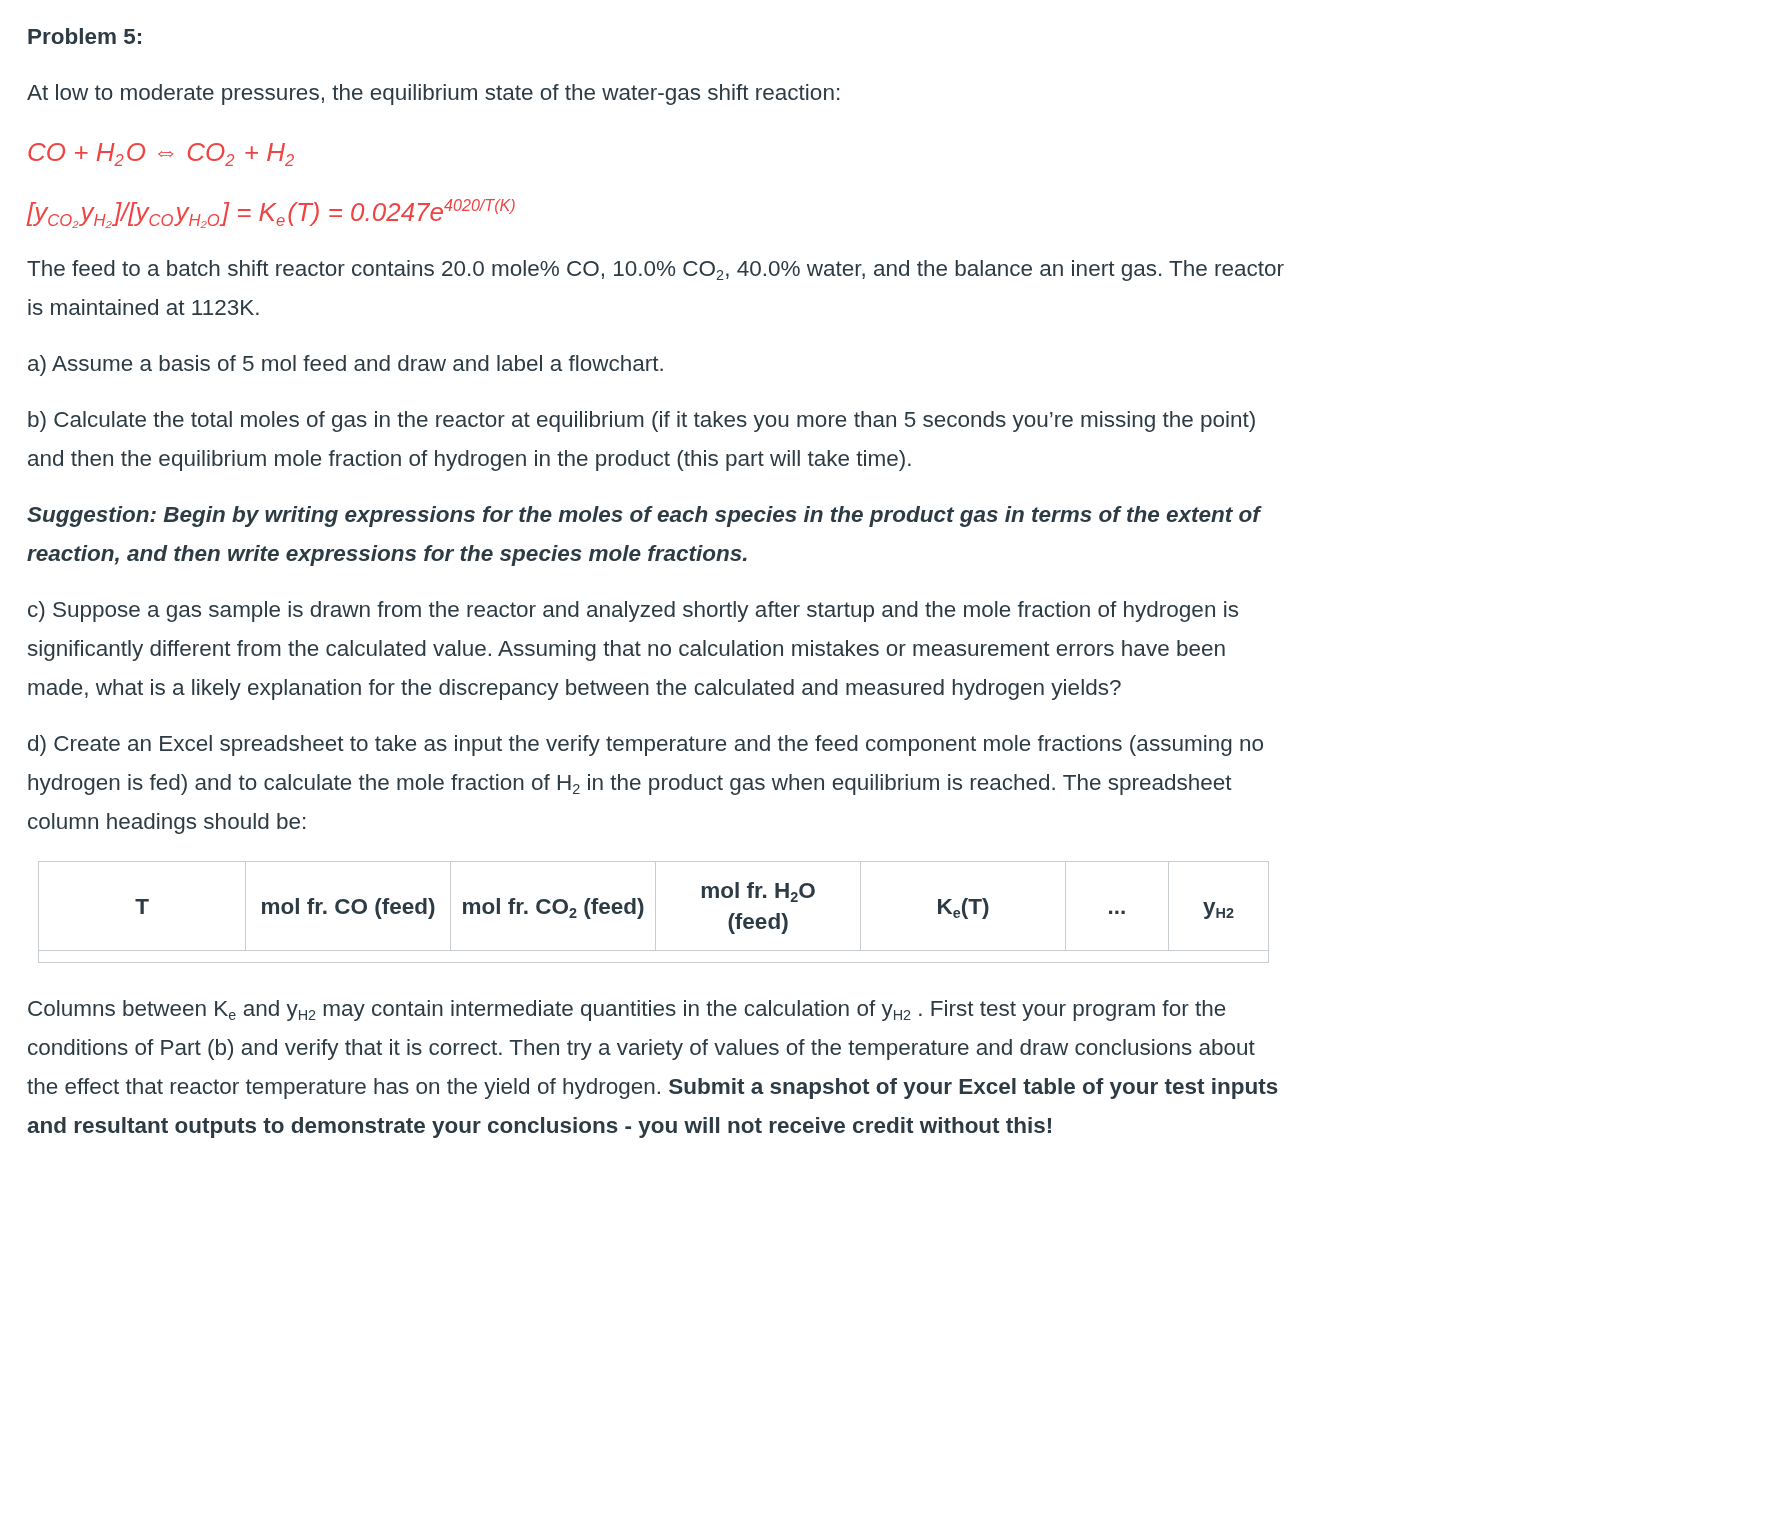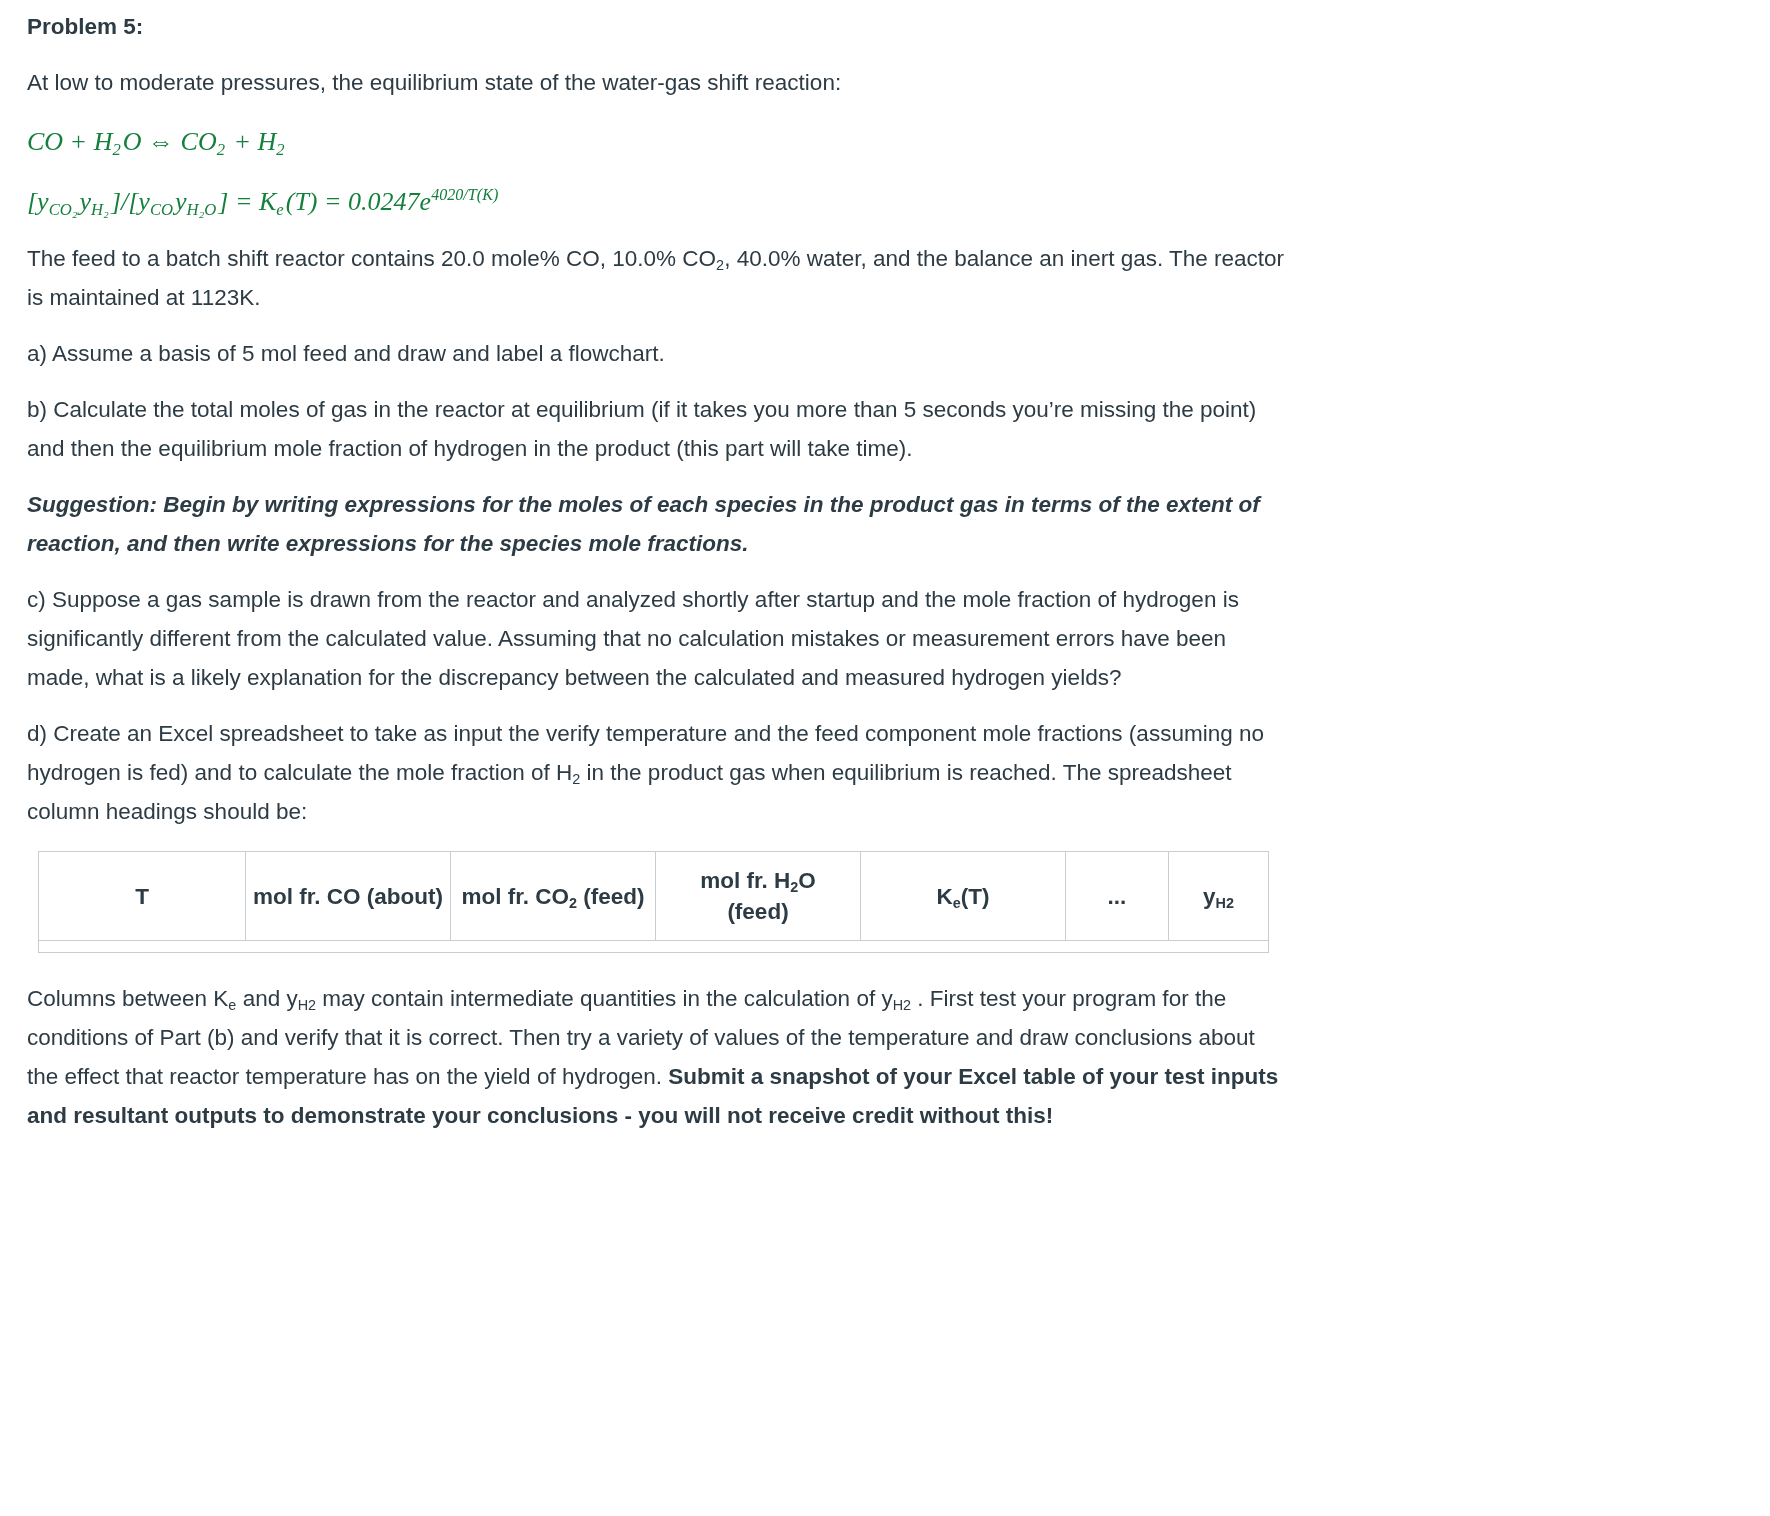--- a/index.html
+++ b/index.html
@@ -9,38 +9,38 @@
   }
   body {
     width: 1770px;
     height: 1516px;
     overflow: hidden;
     font-family: "Liberation Sans", "DejaVu Sans", sans-serif;
     color: #2d3b45;
   }
   .doc {
     box-sizing: border-box;
-    padding: 7px 0 0 27px;
+    padding: 17px 0 0 27px;
     width: 1330px;
   }
   .doc p {
     margin: 0 0 17px 0;
     font-size: 22.5px;
     line-height: 39px;
     max-width: 1260px;
   }
   .heading {
     font-weight: 700;
   }
   .math {
-    font-family: Liberation Serif, serif;
+    font-family: Liberation Sans, sans-serif;
     font-style: italic;
     font-size: 26px !important;
     line-height: 46px !important;
-    color: #15803d;
+    color: #ef4444;
     margin-bottom: 14px !important;
   }
   sub {
     font-size: 0.64em;
     line-height: 0;
     vertical-align: -0.28em;
     position: relative;
   }
   .math sub { margin-right: 2px; }
   sup.exp {
@@ -107,21 +107,21 @@
       <col style="width:205px">
       <col style="width:205px">
       <col style="width:205px">
       <col style="width:205px">
       <col style="width:103px">
       <col style="width:100px">
     </colgroup>
     <tbody>
       <tr class="head-row">
         <td><span>T</span></td>
-        <td><span>mol fr. CO (about)</span></td>
+        <td><span>mol fr. CO (feed)</span></td>
         <td><span>mol fr. CO</span><sub>2</sub><span> (feed)</span></td>
         <td>
           <div><span>mol fr. H</span><sub>2</sub><span>O</span></div>
           <div><span>(feed)</span></div>
         </td>
         <td><span>K</span><sub>e</sub><span>(T)</span></td>
         <td><span>...</span></td>
         <td><span>y</span><sub>H2</sub></td>
       </tr>
       <tr class="empty-row">

